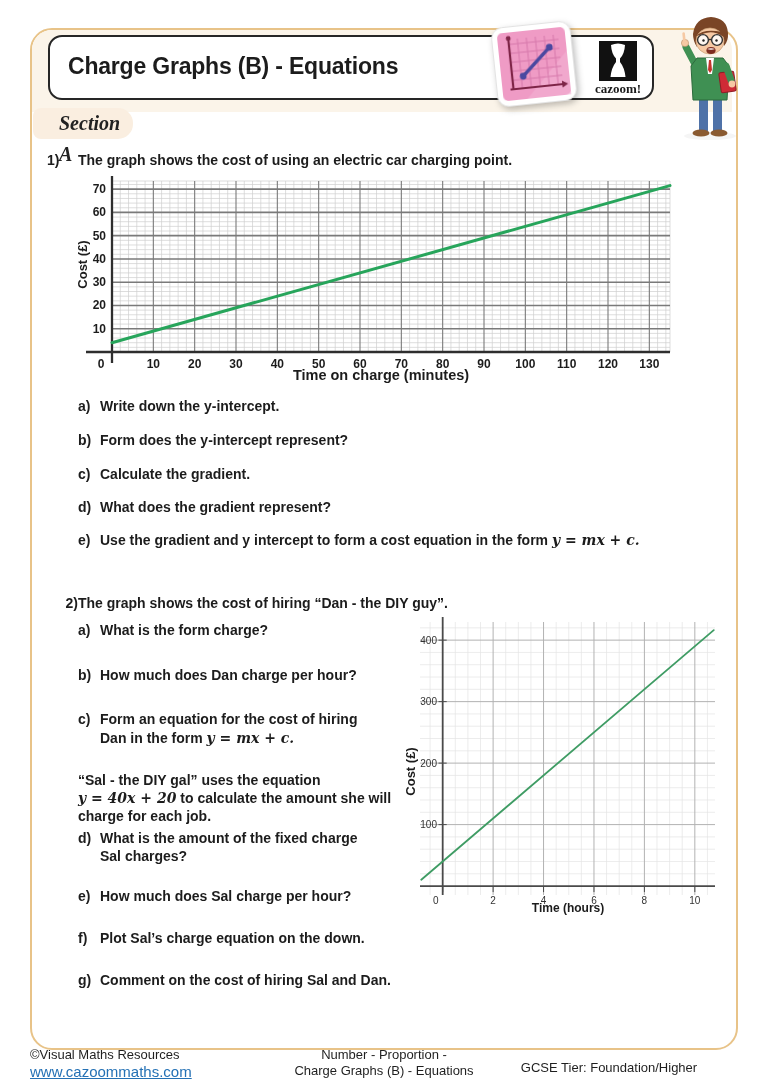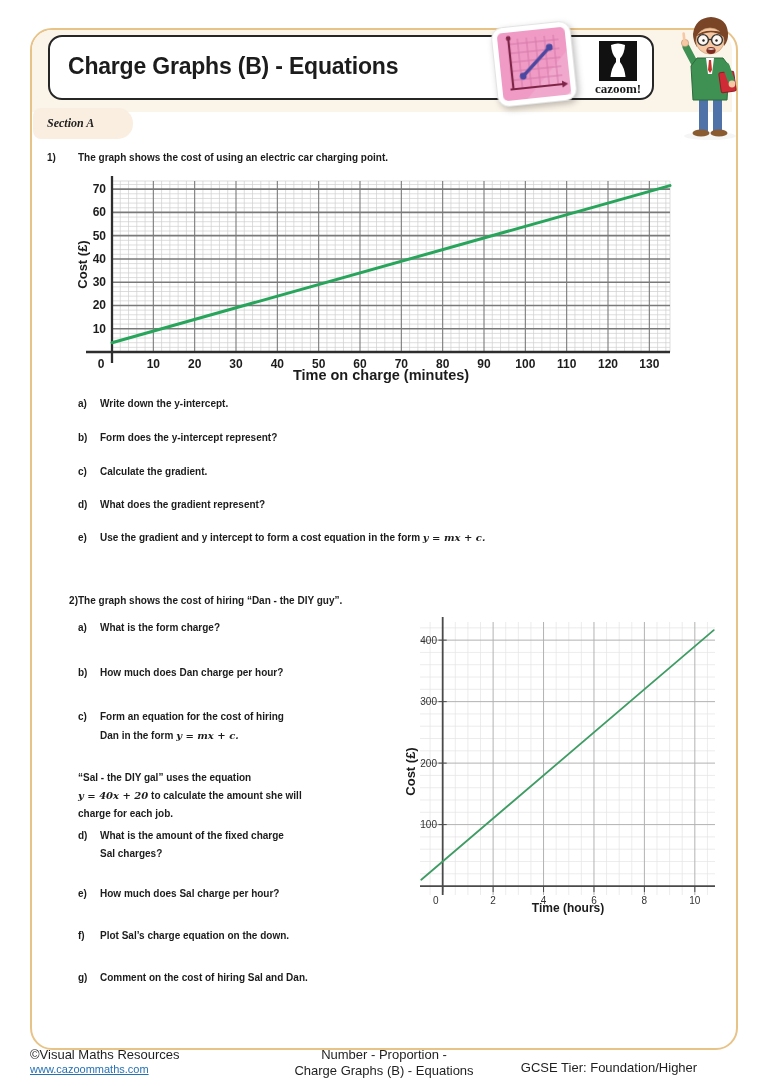--- a/index.html
+++ b/index.html
@@ -10,29 +10,29 @@
   .header-band{left:32px;top:30px;width:700px;height:82px;background:#fbf4e9;border-radius:20px 20px 0 0;}
   .title-box{left:48px;top:35px;width:602px;height:61px;background:#fff;border:2.5px solid #262626;border-radius:14px;}
   .title-text{padding-left:18px;line-height:59px;font-size:23px;font-weight:bold;letter-spacing:-0.2px;white-space:nowrap;}
   .sticker{left:494px;top:24px;width:80px;height:80px;transform:rotate(-6deg);
            filter:drop-shadow(2px 3px 3px rgba(0,0,0,0.25));}
   .logo{left:594px;top:41px;width:48px;text-align:center;}
   .logo-text{font-family:"Liberation Serif",serif;font-weight:bold;font-size:13px;margin-top:0px;}
   .teacher{left:660px;top:14px;width:100px;height:130px;}
   .section-pill{left:33px;top:108px;width:100px;height:31px;background:#faeee0;border-radius:8px 15px 15px 8px;}
   .section-text{font-family:"Liberation Serif",serif;font-style:italic;font-weight:bold;
-                font-size:12px;line-height:31px;padding-left:14px;color:#222;}
-  .qrow{font-size:10px;font-weight:bold;color:#1c1c1c;white-space:nowrap;}
+                font-size:20px;line-height:31px;padding-left:26px;color:#222;}
+  .qrow{font-size:14px;font-weight:bold;color:#1c1c1c;white-space:nowrap;}
   .qnum{display:inline-block;width:31px;}
   .letter{display:inline-block;width:22px;}
   .math{font-family:"DejaVu Serif","Liberation Serif",serif;font-style:italic;font-weight:bold;}
   .axis-label{font-weight:bold;text-align:center;}
   .rot{transform:rotate(-90deg);}
   .footer-text{font-size:13px;color:#1f1f1f;}
-  .footer-link{font-size:11px;color:#2471b5;text-decoration:underline;}
+  .footer-link{font-size:15px;color:#2471b5;text-decoration:underline;}
   a{color:#2471b5;}
   svg{display:block;}
 </style>
 </head>
 <body>
 
 <div class="abs page-border"></div>
 <div class="abs header-band"></div>
 
 <div class="abs title-box">

